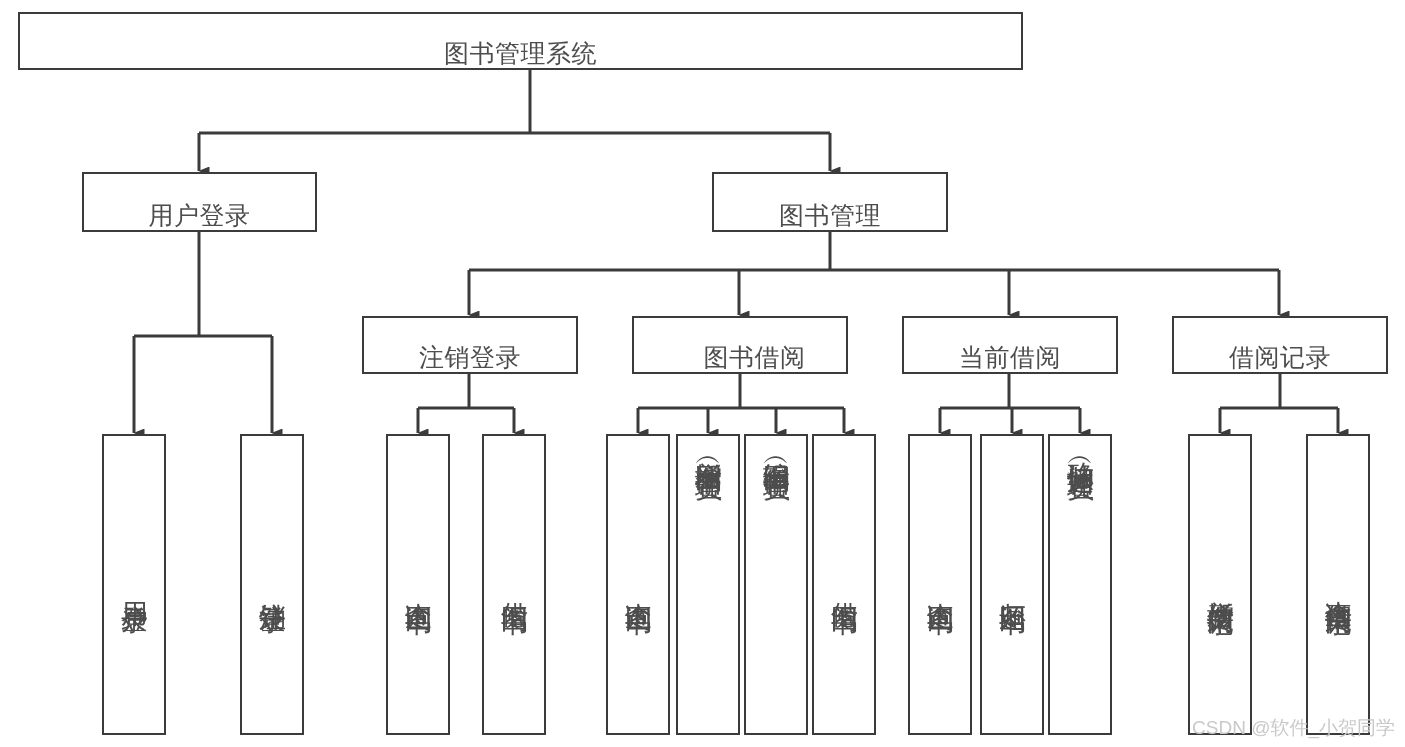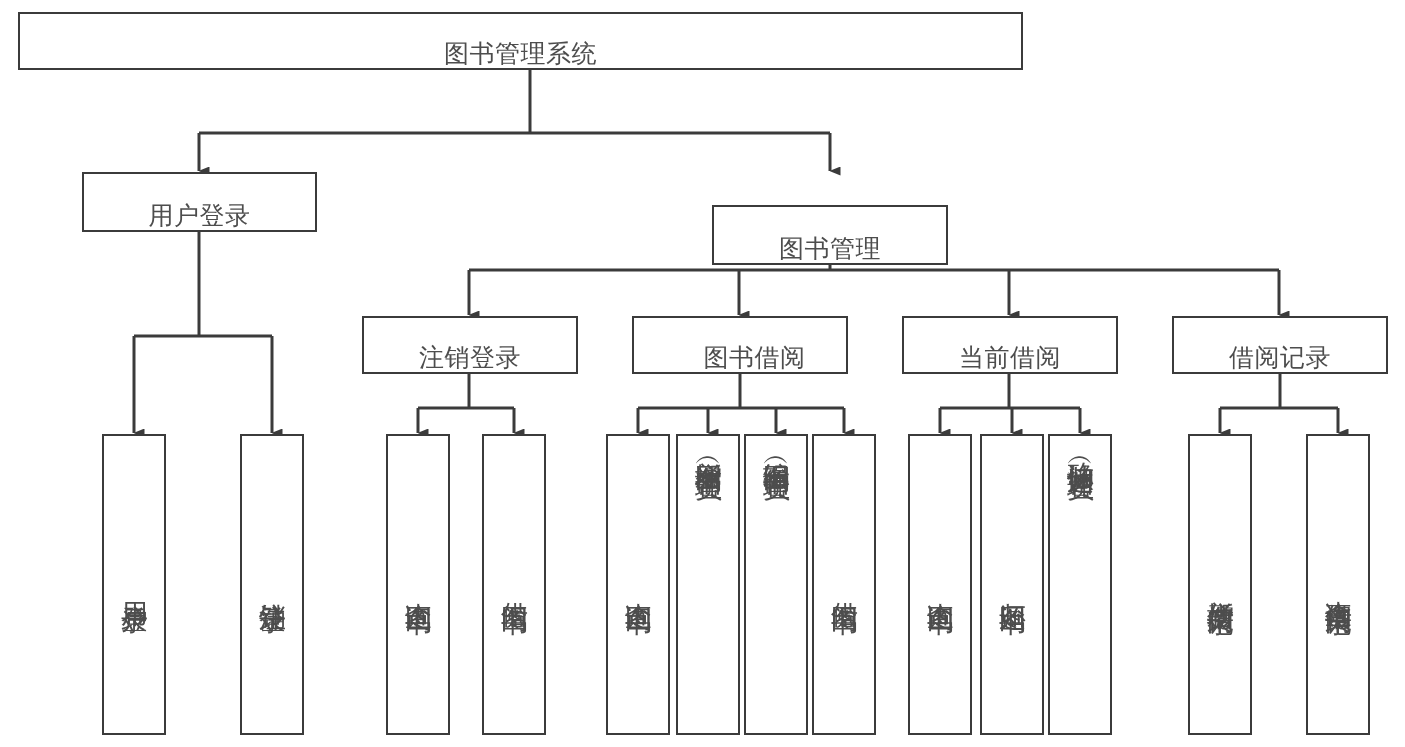--- a/index.html
+++ b/index.html
@@ -125,21 +125,21 @@
       </g>
   </svg>
 
   <div class="node horiz" style="left: 18px; top: 12px; width: 1005px; height: 58px;">
     <span class="node-label">图书管理系统</span>
   </div>
 
   <div class="node horiz" style="left: 82px; top: 172px; width: 235px; height: 60px;">
     <span class="node-label">用户登录</span>
   </div>
-  <div class="node horiz" style="left: 712px; top: 172px; width: 236px; height: 60px; margin-top: 33px;">
+  <div class="node horiz" style="left: 712px; top: 172px; width: 236px; height: 60px;">
     <span class="node-label">图书管理</span>
   </div>
 
   <div class="node horiz" style="left: 362px; top: 316px; width: 216px; height: 58px;">
     <span class="node-label">注销登录</span>
   </div>
   <div class="node horiz" style="left: 632px; top: 316px; width: 216px; height: 58px; padding-left: 29px;">
     <span class="node-label">图书借阅</span>
   </div>
   <div class="node horiz" style="left: 902px; top: 316px; width: 216px; height: 58px;">
@@ -182,13 +182,14 @@
   <div class="node vert" style="left: 1048px; top: 434px; width: 64px; height: 301px;">
     <span class="node-label">确认归还（管理员）</span>
   </div>
   <div class="node vert centered" style="left: 1188px; top: 434px; width: 64px; height: 301px;">
     <span class="node-label">新增借阅记录</span>
   </div>
   <div class="node vert centered" style="left: 1306px; top: 434px; width: 64px; height: 301px;">
     <span class="node-label">查询借阅记录</span>
   </div>
 
+  <div class="watermark">CSDN @软件_小贺同学</div>
 </div>
 
 </body></html>

